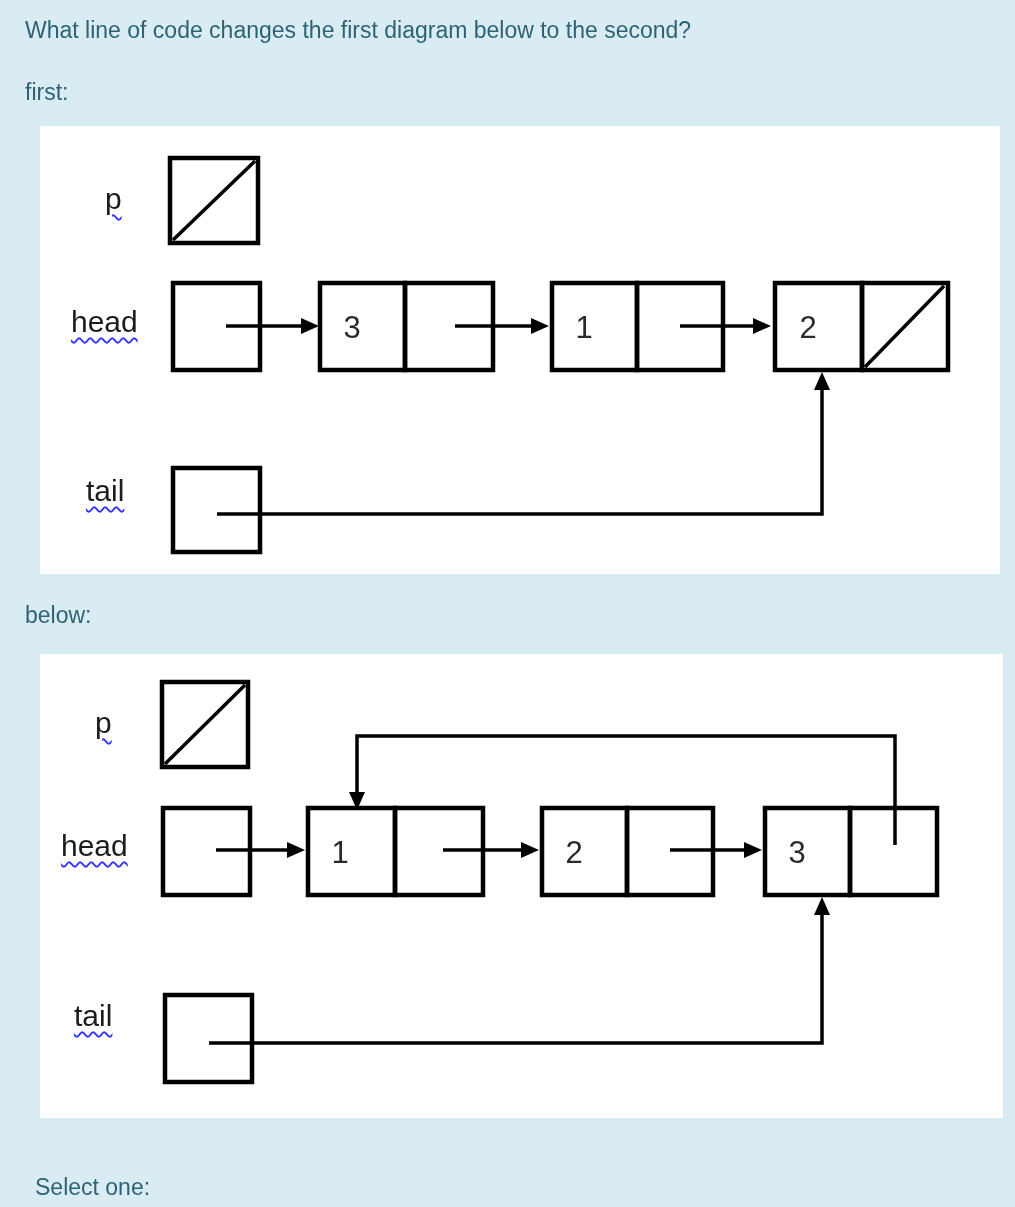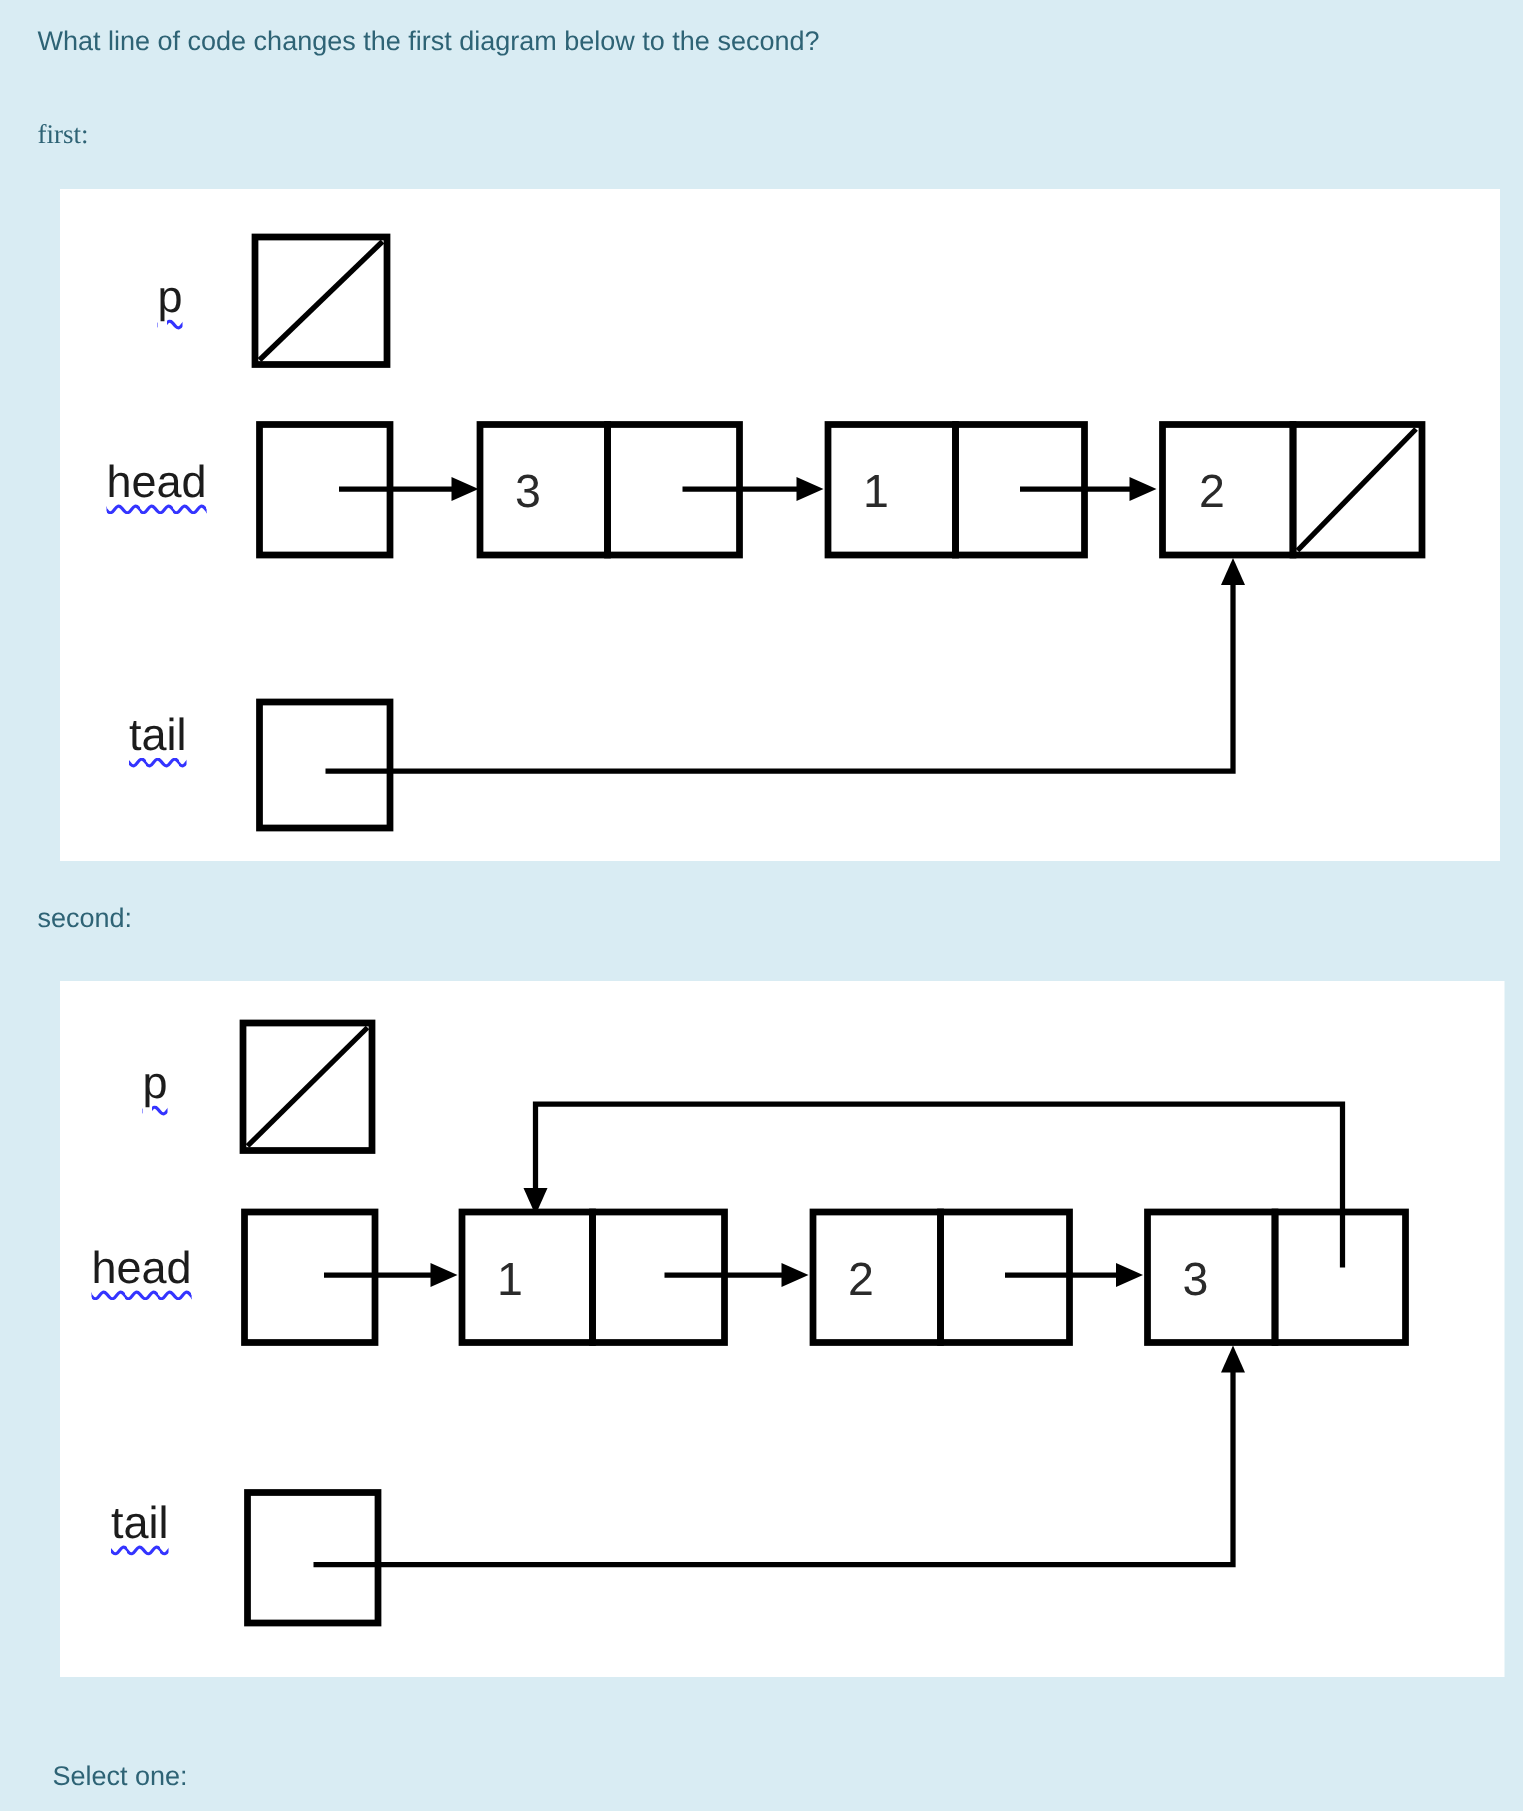--- a/index.html
+++ b/index.html
@@ -6,26 +6,26 @@
   body {
     width: 1015px; height: 1207px;
     background: #d9ecf3;
     font-family: "Liberation Sans", sans-serif;
     position: relative;
     overflow: hidden;
   }
   .heading {
     position: absolute;
     left: 25px;
-    font-size: 18px;
+    font-size: 23px;
     color: #2e6375;
     white-space: nowrap;
   }
   #q-title   { top: 17px; }
-  #cap-first { top: 79px; font-family: Liberation Serif, serif; }
+  #cap-first { top: 79px; }
   #cap-second{ top: 602px; }
   #cap-select{ top: 1174px; margin-left: 10px; }
 
   .panel {
     position: absolute;
     background: #ffffff;
   }
   #panel-first  { left: 40px; top: 126px; width: 960px; height: 448px; }
   #panel-second { left: 40px; top: 654px; width: 963px; height: 464px; }
 
@@ -106,21 +106,21 @@
     </g>
 
     <g>
       <rect x="133" y="342" width="87" height="84"></rect>
       <polyline points="177,388 782,388 782,262"></polyline>
       <polygon points="782,246 774,264 790,264"></polygon>
     </g>
   </svg>
 </div>
 
-<div class="heading" id="cap-second">second:</div>
+<div class="heading" id="cap-second">below:</div>
 
 <div class="panel" id="panel-second">
   <span class="ptr-label" id="p2-p">p</span>
   <span class="ptr-label" id="p2-head">head</span>
   <span class="ptr-label" id="p2-tail">tail</span>
 
   <svg class="diagram" width="963" height="464" viewBox="0 0 963 464">
 
     <g>
       <rect x="122" y="28" width="86" height="85"></rect>

